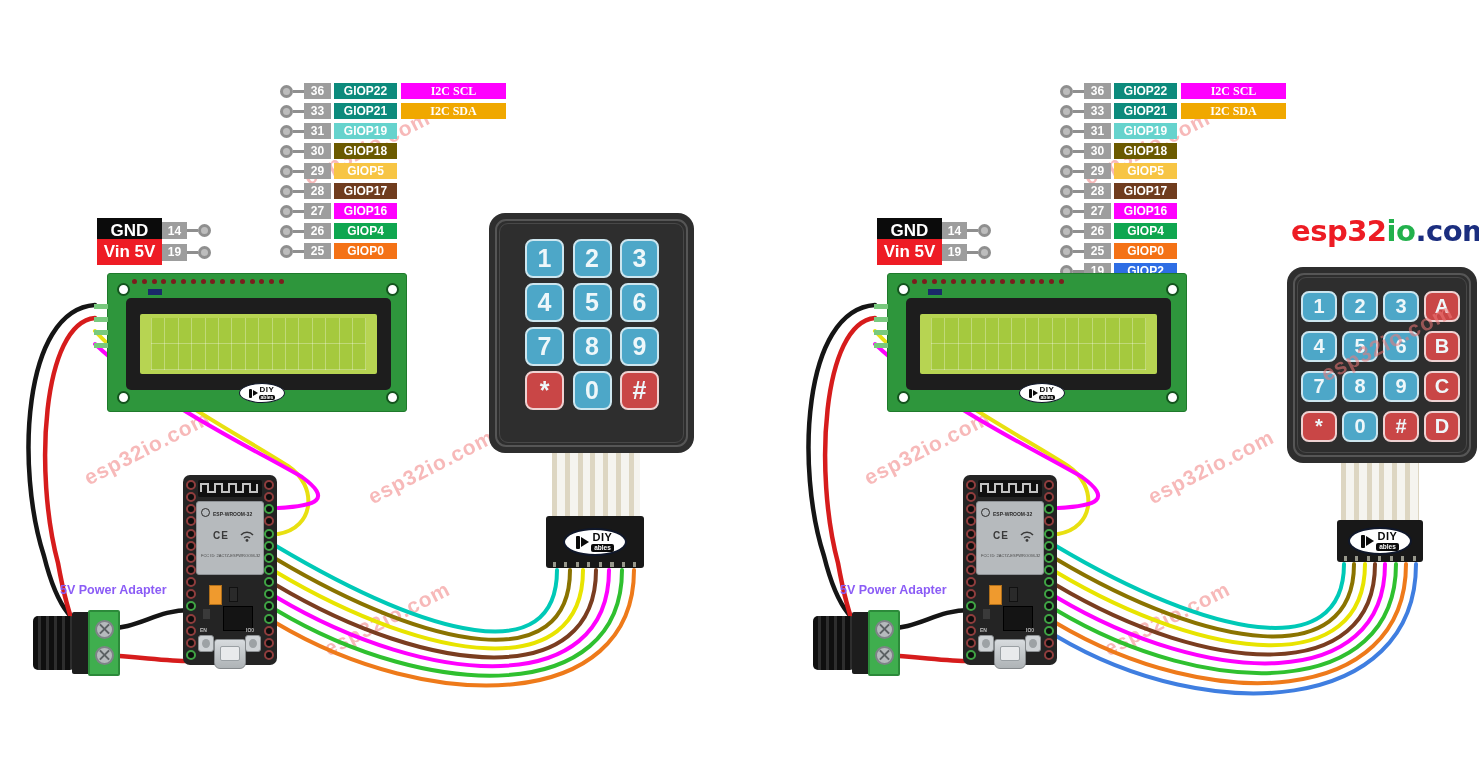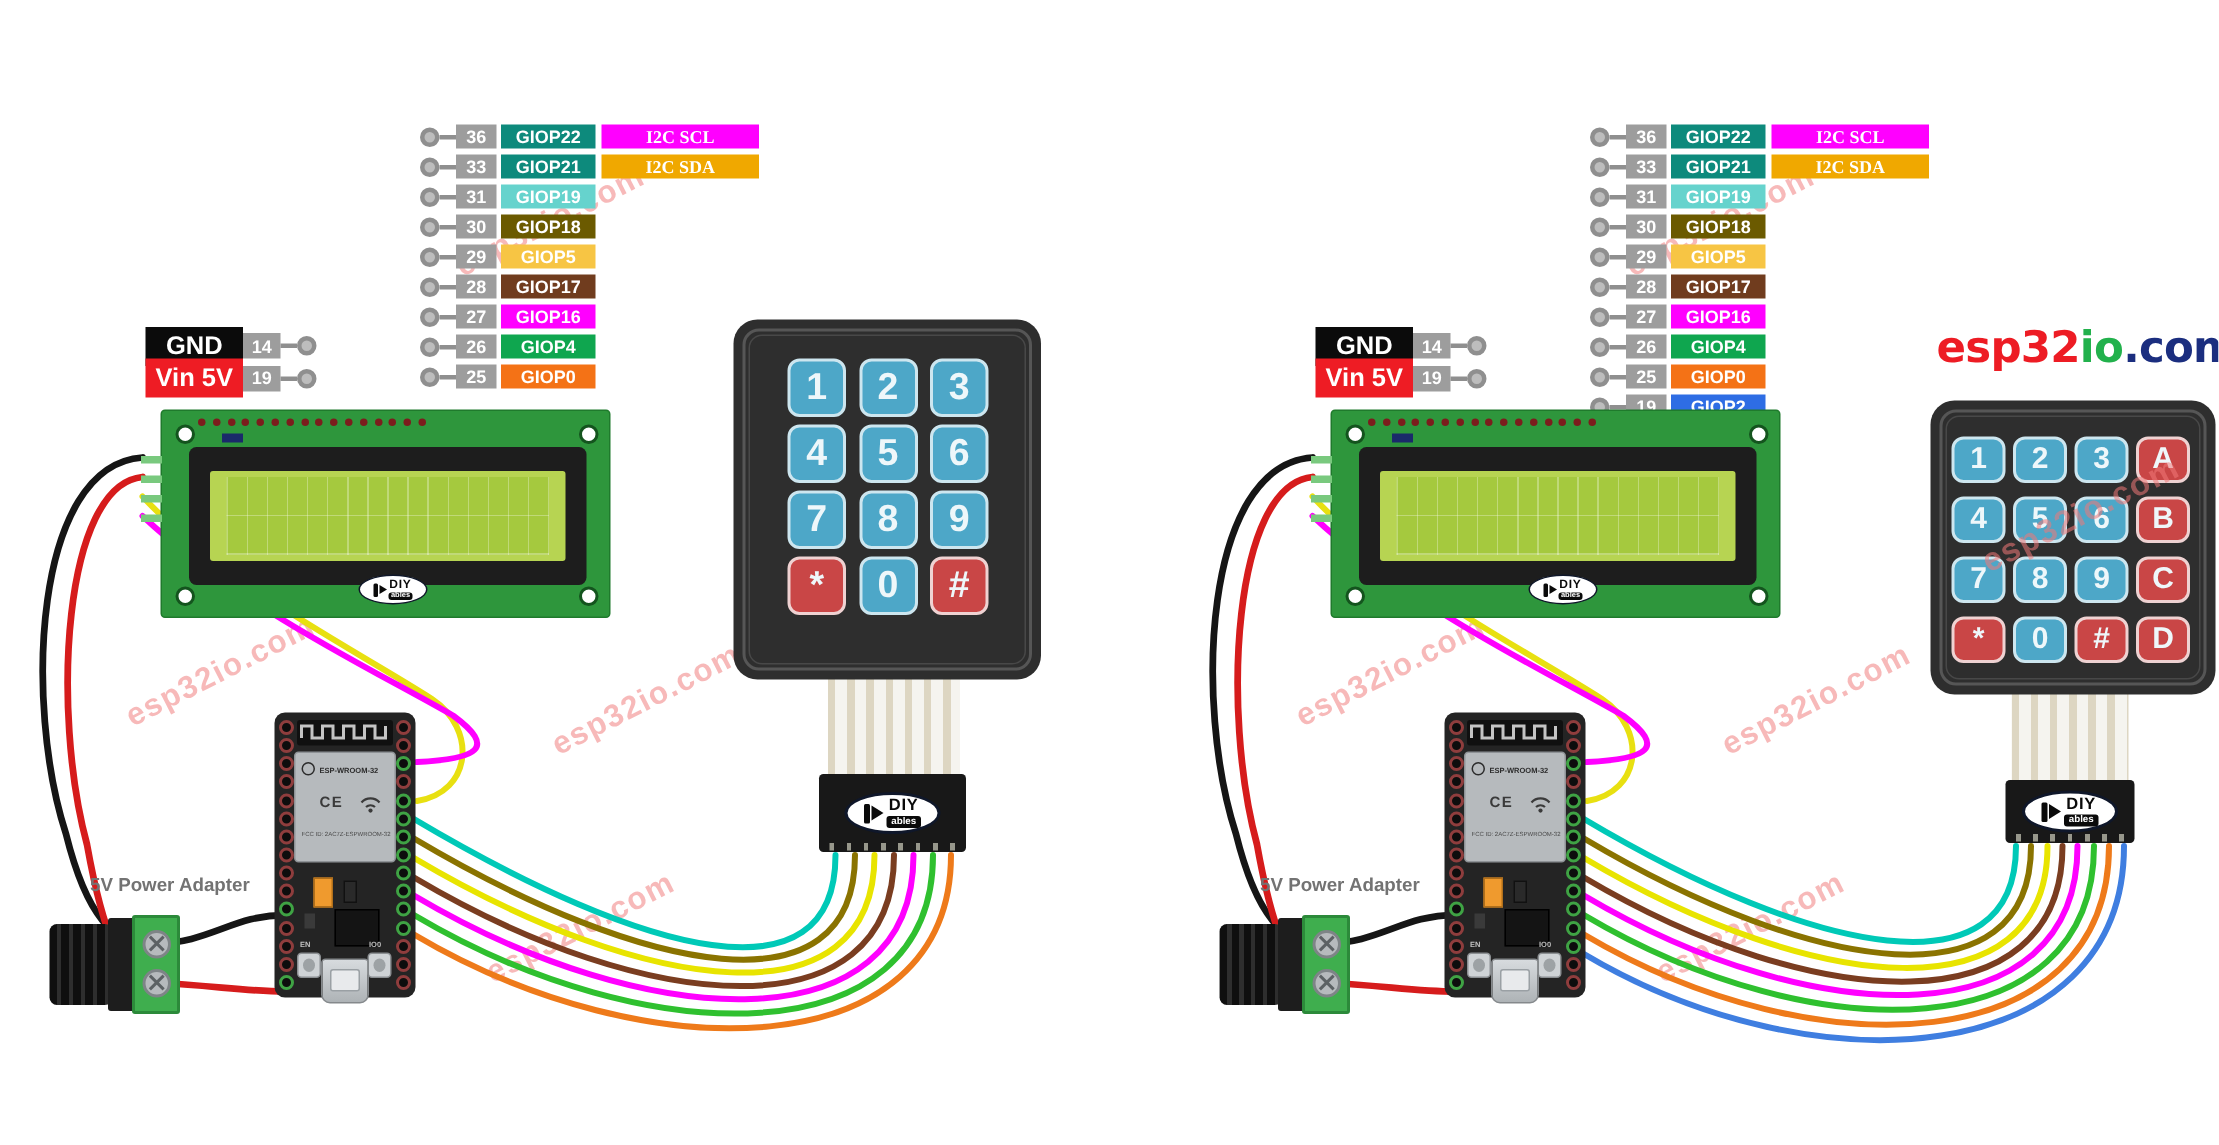--- a/index.html
+++ b/index.html
@@ -111,21 +111,21 @@
       background:#e8eaec;border:1px solid #9aa0a4;border-radius:2px;}
   
   .barrel{position:absolute;left:33px;top:616px;width:42px;height:54px;border-radius:5px;
       background:repeating-linear-gradient(90deg,#0f0f0f 0 5px,#2e2e2e 5px 8px);}
   .neck{position:absolute;left:72px;top:612px;width:20px;height:62px;background:#1d1d1d;border-radius:2px;}
   .term{position:absolute;left:88px;top:610px;width:32px;height:66px;background:#3fae4e;border:2px solid #2c8a3a;border-radius:2px;}
   .screw{position:absolute;width:19px;height:19px;border-radius:50%;background:#b6babd;border:2px solid #7e8487;}
   .screw::before,.screw::after{content:'';position:absolute;left:1px;right:1px;top:6px;height:2px;background:#5c6164;}
   .screw::before{transform:rotate(45deg);} .screw::after{transform:rotate(-45deg);}
   .screw.s1{left:95px;top:620px;} .screw.s2{left:95px;top:646px;}
-  .padapter-label{position:absolute;left:60px;top:583px;font-size:12.5px;font-weight:bold;color:#737373;white-space:nowrap;}
+  .padapter-label{position:absolute;left:60px;top:583px;font-size:12.5px;font-weight:bold;color:#8b5cf6;white-space:nowrap;}
   
   .sitelogo{position:absolute;left:1291px;top:214px;z-index:4;font-family:"DejaVu Sans",sans-serif;
             font-weight:bold;font-size:29px;letter-spacing:-.5px;white-space:nowrap;}
   .sl-red{color:#ed1c24;} .sl-green{color:#22b14c;} .sl-navy{color:#1b2e7f;}
 </style>
 </head>
 <body>
 
 <div id="stage">
 

